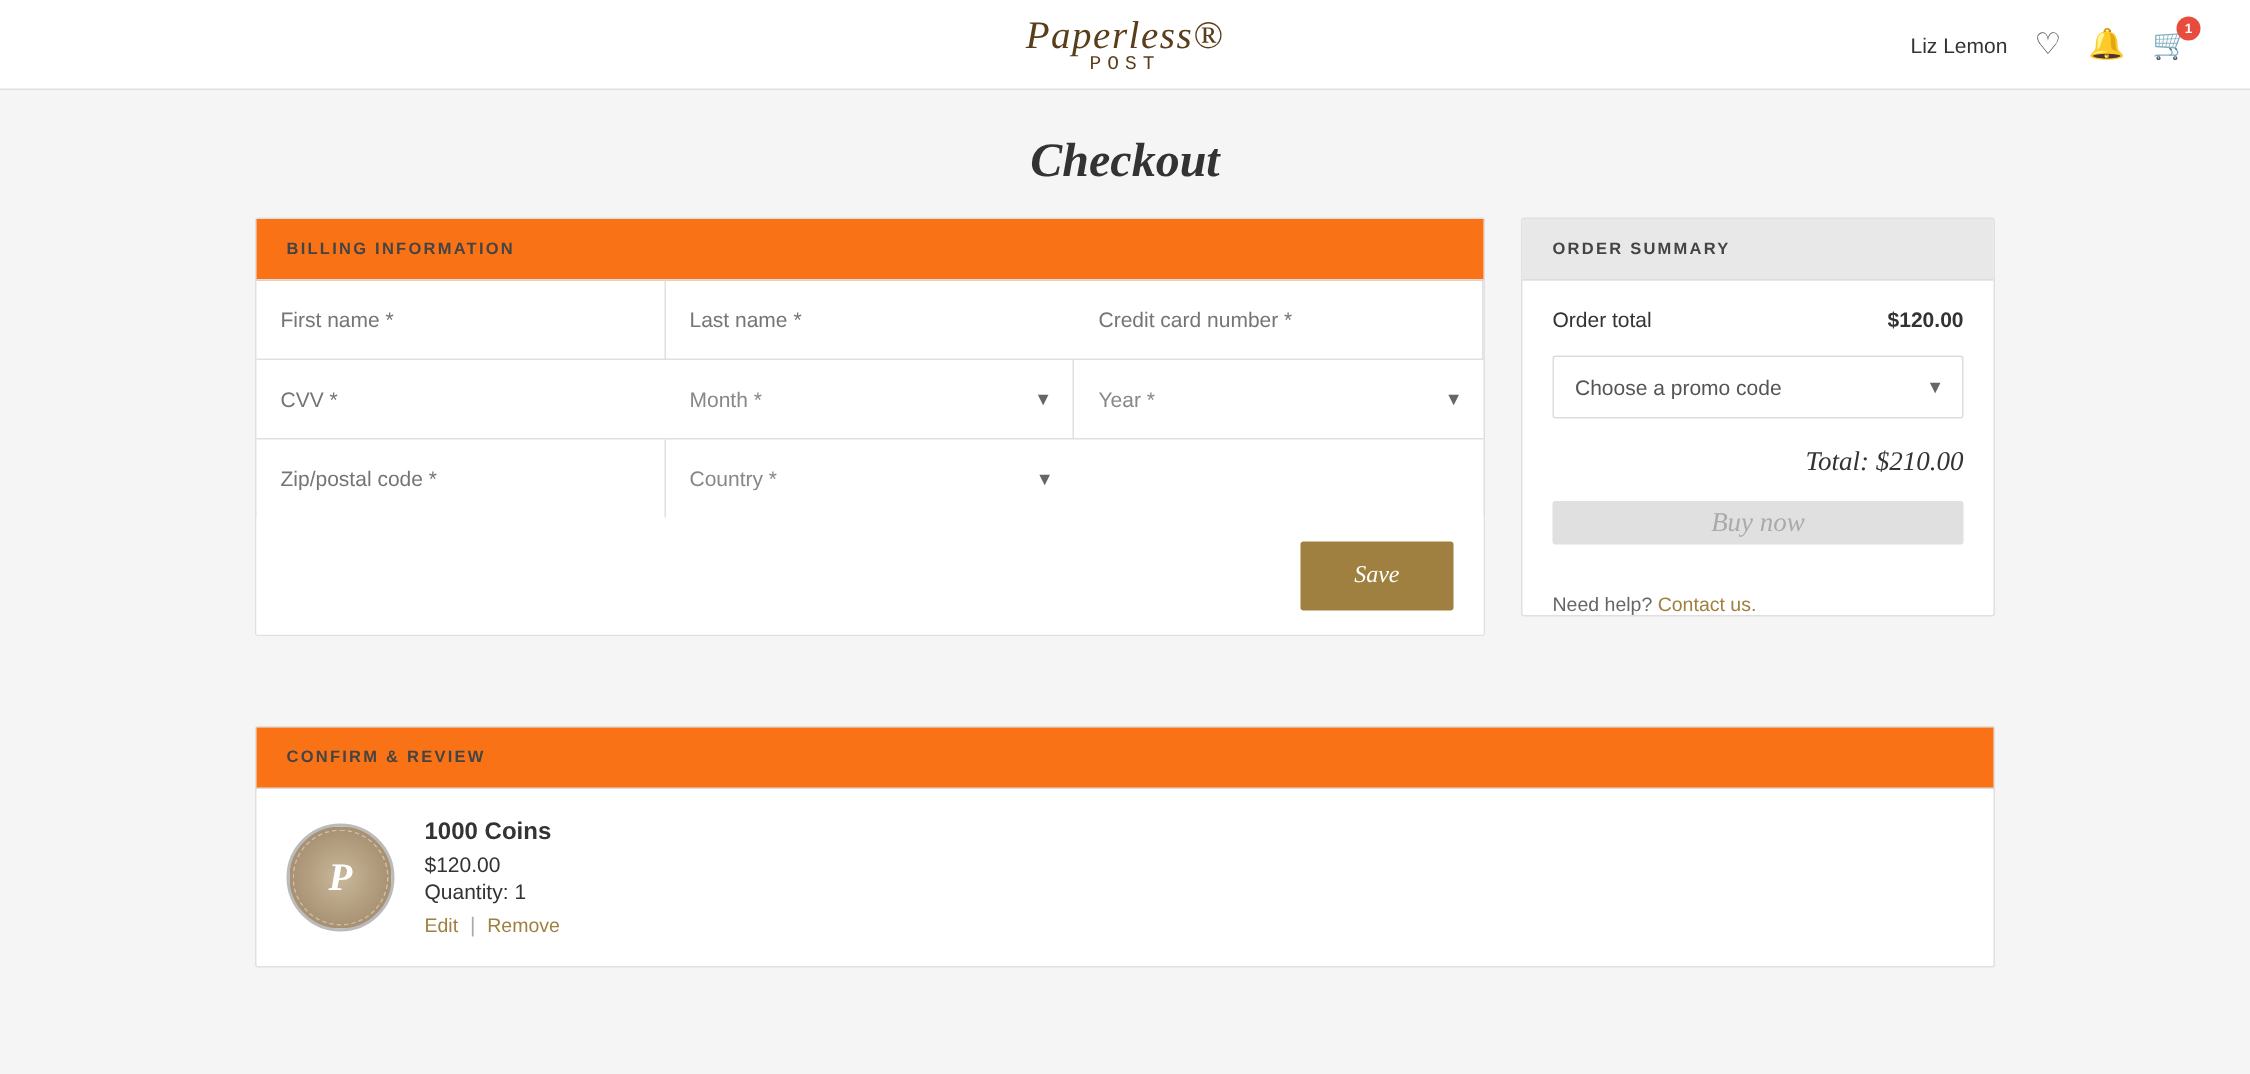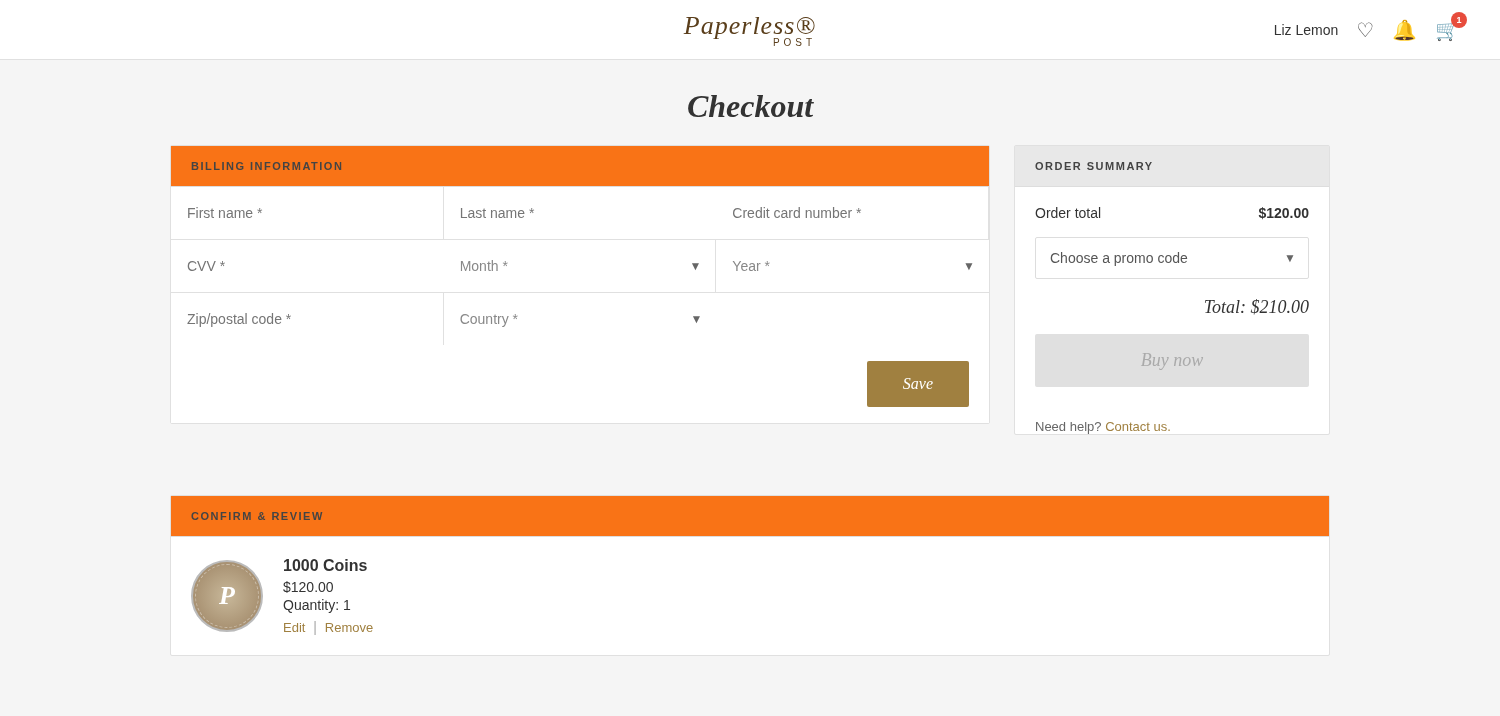--- a/index.html
+++ b/index.html
@@ -25,26 +25,26 @@
       transform: translateX(-50%);
     }
     .header-logo-text {
       font-family: Georgia, 'Times New Roman', serif;
       font-style: italic;
       font-size: 26px;
       color: #5a3e1b;
       letter-spacing: 1px;
     }
     .header-logo-sub {
-      text-align: right;
-      font-size: 10px;
+      text-align: center;
+      font-size: 13px;
       letter-spacing: 4px;
       color: #5a3e1b;
       font-style: normal;
-      font-family: Liberation Sans, sans-serif;
+      font-family: Liberation Mono, monospace;
       margin-top: -4px;
     }
     .header-left { flex: 1; }
     .header-right {
       display: flex;
       align-items: center;
       gap: 18px;
       flex: 1;
       justify-content: flex-end;
     }
@@ -219,21 +219,21 @@
       font-style: italic;
       font-size: 18px;
       color: #333;
       margin-bottom: 16px;
     }
     .buy-now-btn {
       width: 100%;
       background: #e0e0e0;
       color: #aaa;
       border: none;
-      padding: 16px;
+      padding: 4px;
       font-size: 18px;
       font-family: Georgia, serif;
       font-style: italic;
       cursor: not-allowed;
       border-radius: 2px;
     }
     .need-help {
       padding: 14px 20px 0;
       font-size: 13px;
       color: #666;

